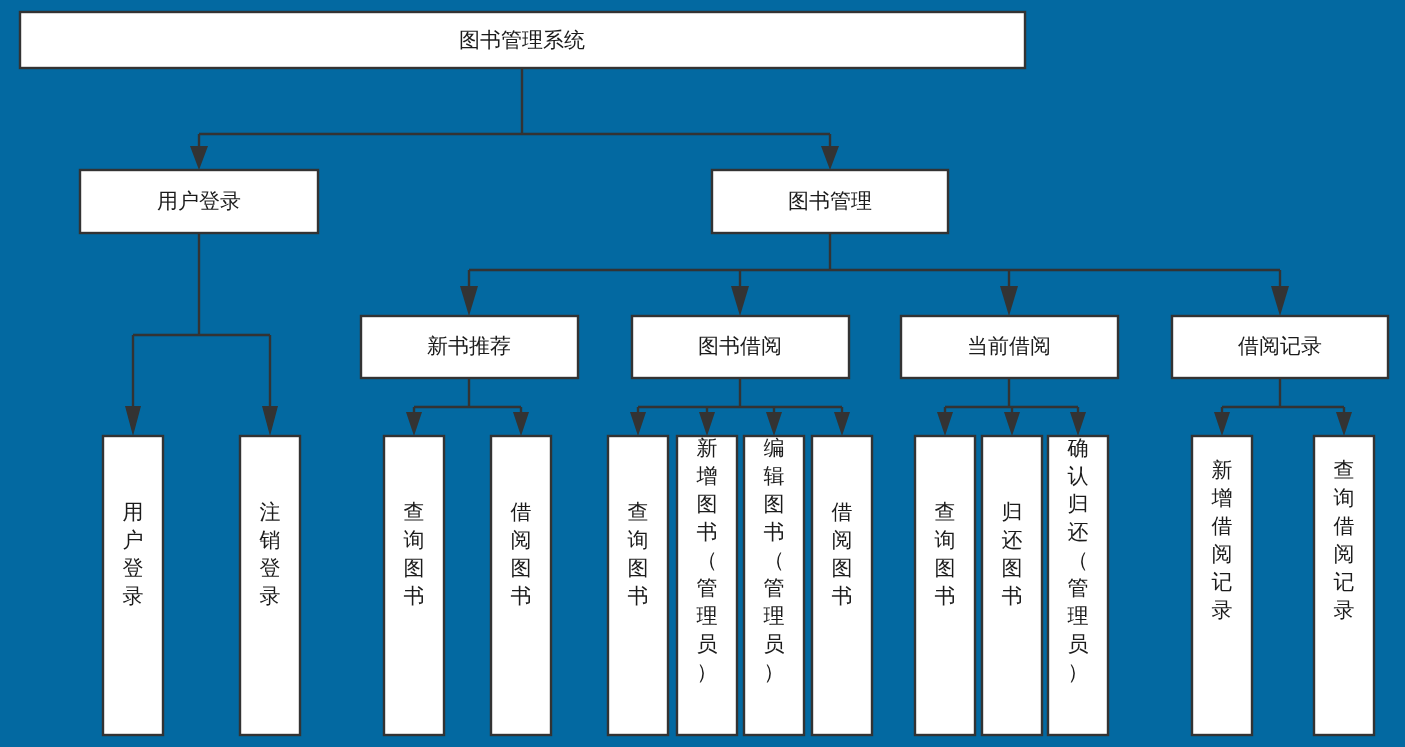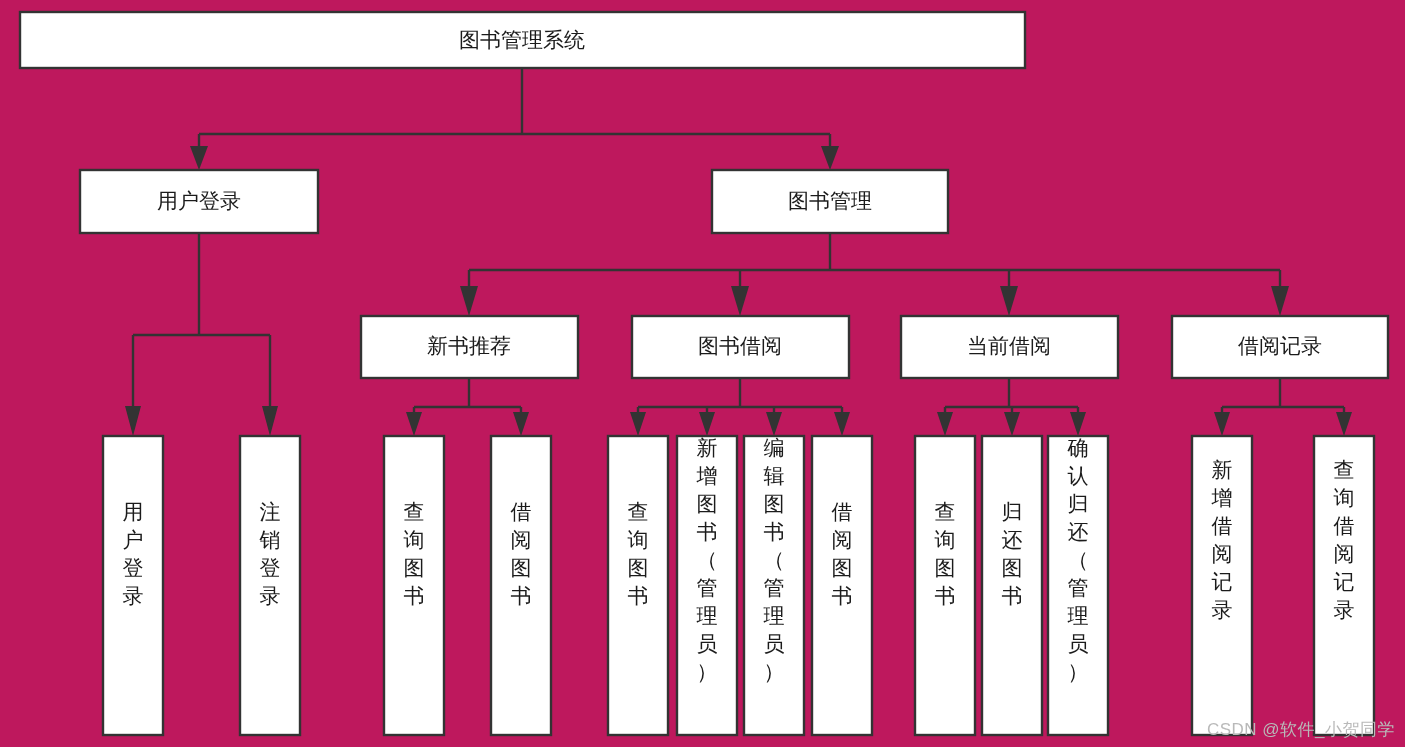--- a/index.html
+++ b/index.html
@@ -10,21 +10,21 @@
   body {
     width: 1405px;
     height: 747px;
     font-family: "Liberation Sans", "DejaVu Sans", sans-serif;
     overflow: hidden;
   }
   #diagram-root {
     position: relative;
     width: 1405px;
     height: 747px;
-    background: #be185d;
+    background: #0369a1;
   }
   svg#flow {
     position: absolute;
     left: 0;
     top: 0;
     width: 1405px;
     height: 747px;
   }
   .node-rect {
     fill: #ffffff;
@@ -218,14 +218,13 @@
       <rect class="node-rect" x="1192" y="436" width="60" height="299"></rect>
       <text class="node-label-v" x="1222" y="477"><tspan x="1222" y="477">新</tspan><tspan x="1222" y="505">增</tspan><tspan x="1222" y="533">借</tspan><tspan x="1222" y="561">阅</tspan><tspan x="1222" y="589">记</tspan><tspan x="1222" y="617">录</tspan></text>
     </g>
     <g>
       <rect class="node-rect" x="1314" y="436" width="60" height="299"></rect>
       <text class="node-label-v" x="1344" y="477"><tspan x="1344" y="477">查</tspan><tspan x="1344" y="505">询</tspan><tspan x="1344" y="533">借</tspan><tspan x="1344" y="561">阅</tspan><tspan x="1344" y="589">记</tspan><tspan x="1344" y="617">录</tspan></text>
     </g>
 
   </svg>
 
-  <div class="watermark">CSDN @软件_小贺同学</div>
 </div>
 
 </body></html>

